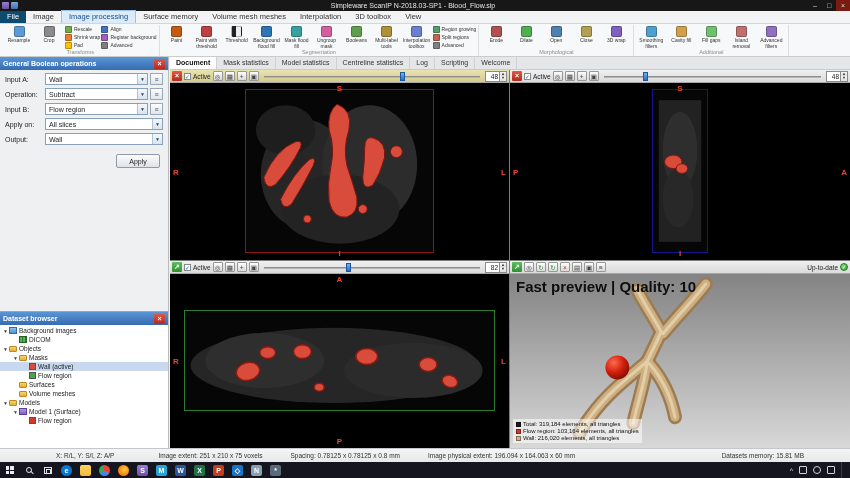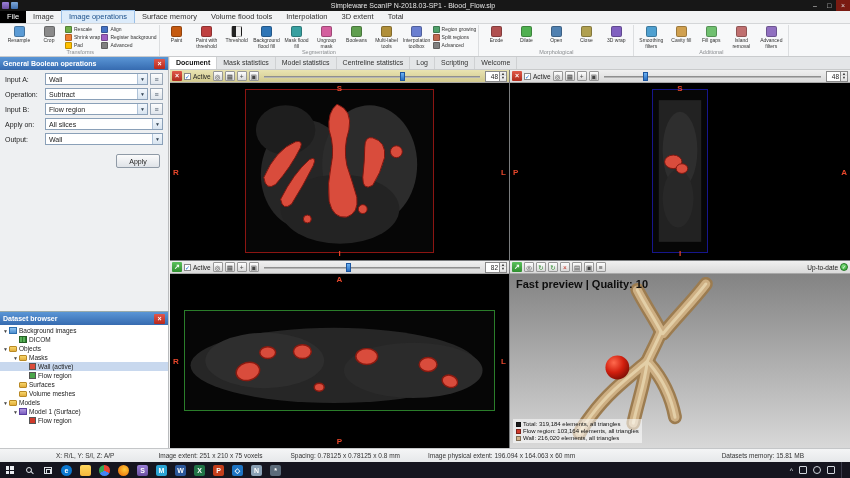--- a/index.html
+++ b/index.html
@@ -11,21 +11,21 @@
 #titlebar .qat{display:flex;align-items:center;gap:2px;padding-left:2px}
 .appic-sm{width:7px;height:7px;border-radius:1px;background:linear-gradient(#9a7fd8,#6b4fa0)}
 .saveic-sm{width:7px;height:7px;background:linear-gradient(#7fa8d8,#3f6fae);border-radius:1px}
 #title-text{flex:1;text-align:center;font-size:7px;line-height:11px;color:#e6e6e6;white-space:nowrap;overflow:hidden}
 .wbtn{width:14px;height:11px;line-height:11px;text-align:center;font-size:7px;color:#ddd}
 .wbtn.close{background:#7a1b12}
 
 
 #rtabs{position:absolute;left:0;top:11px;width:850px;height:13px;background:#f2f3f4;border-bottom:1px solid #d4d6d8;display:flex;align-items:flex-end;font-size:7.5px}
 .rtab{padding:0 7px;line-height:12px;color:#333;white-space:nowrap}
-.rtab.file{background:#000000;color:#fff}
+.rtab.file{background:#0c4a6e;color:#fff}
 .rtab.active{background:#dcebfa;border:1px solid #9ac0e8;border-bottom:none;color:#1a4f8a}
 
 
 #rbody{position:absolute;left:0;top:24px;width:850px;height:33px;background:#f7f8f9;border-bottom:1px solid #c9cbcd;display:flex;padding:1px 2px 0 2px}
 .rgroup{display:flex;flex-direction:column;border-right:1px solid #dcdee0;padding:0 2px}
 .rbtns{display:flex;align-items:flex-start;height:25px}
 .rlarge{width:30px;display:flex;flex-direction:column;align-items:center;padding-top:1px;color:#333}
 .ric{width:11px;height:11px;border-radius:2px;margin-bottom:1px;border:1px solid rgba(0,0,0,.25)}
 .rlabel{font-size:5px;line-height:5.5px;text-align:center;width:100%;max-height:12px;overflow:hidden}
 .rsmallcol{display:flex;flex-direction:column;margin-left:1px}
@@ -90,21 +90,21 @@
 .cv3d{background:linear-gradient(180deg,#838383,#d8d8d8)}
 .ol{position:absolute;color:#e8472b;font-weight:bold;font-size:8px}
 .ol.t{left:50%;transform:translateX(-50%);top:1px}
 .ol.b{left:50%;transform:translateX(-50%);bottom:2px}
 .ol.l{left:3px;top:50%;transform:translateY(-50%)}
 .ol.r{right:3px;top:50%;transform:translateY(-50%)}
 .frame{position:absolute;background:#060606}
 .fr-red{border:1px solid #8c1512}
 .fr-blue{border:1px solid #16168c}
 .fr-green{border:1px solid #2a7d2a}
-.cap3d{position:absolute;left:6px;top:4px;font-size:11px;font-weight:bold;color:#0e0e0e}
+.cap3d{position:absolute;left:6px;top:4px;font-size:15px;font-weight:bold;color:#0e0e0e}
 .legend{position:absolute;left:3px;bottom:5px;background:rgba(255,255,255,.55);padding:2px 3px;display:flex;flex-direction:column;gap:1px}
 .lrow{display:flex;align-items:center;font-size:6px;color:#111;white-space:nowrap}
 .lsw{width:5px;height:5px;margin-right:2px;border:1px solid rgba(0,0,0,.4);flex:none}
 .uptext{margin-left:auto;display:flex;align-items:center;gap:2px;font-size:6.5px;color:#222}
 .updot{width:8px;height:8px;border-radius:50%;background:radial-gradient(circle at 35% 30%,#7fe07f,#2f9f2f);border:1px solid #237a23;color:#fff;font-size:5px;line-height:7px;text-align:center;flex:none}
 
 
 #statusbar{position:absolute;left:0;top:448px;width:850px;height:14px;background:linear-gradient(#f4f5f6,#e6e8ea);border-top:1px solid #c4c6c8;display:flex;align-items:center;font-size:6.5px;color:#333;white-space:nowrap}
 #statusbar .s1{margin-left:56px}
 #statusbar .s2{margin-left:44px}
@@ -139,26 +139,26 @@
     </div>
     <div id="title-text">Simpleware ScanIP N-2018.03-SP1 - Blood_Flow.sip</div>
     <div class="wbtn">–</div>
     <div class="wbtn">□</div>
     <div class="wbtn close">×</div>
   </div>
 
   <div id="rtabs">
     <div class="rtab file">File</div>
     <div class="rtab">Image</div>
-    <div class="rtab active">Image operations</div>
+    <div class="rtab active">Image processing</div>
     <div class="rtab">Surface memory</div>
-    <div class="rtab">Volume flood tools</div>
+    <div class="rtab">Volume mesh meshes</div>
     <div class="rtab">Interpolation</div>
-    <div class="rtab">3D extent</div>
-    <div class="rtab">Total</div>
+    <div class="rtab">3D toolbox</div>
+    <div class="rtab">View</div>
   </div>
 
   <div id="rbody">
 
     <div class="rgroup">
       <div class="rbtns">
         <div class="rlarge">
           <span class="ric" style="background:#5b9bd5"></span>
           <span class="rlabel">Resample</span>
         </div>

